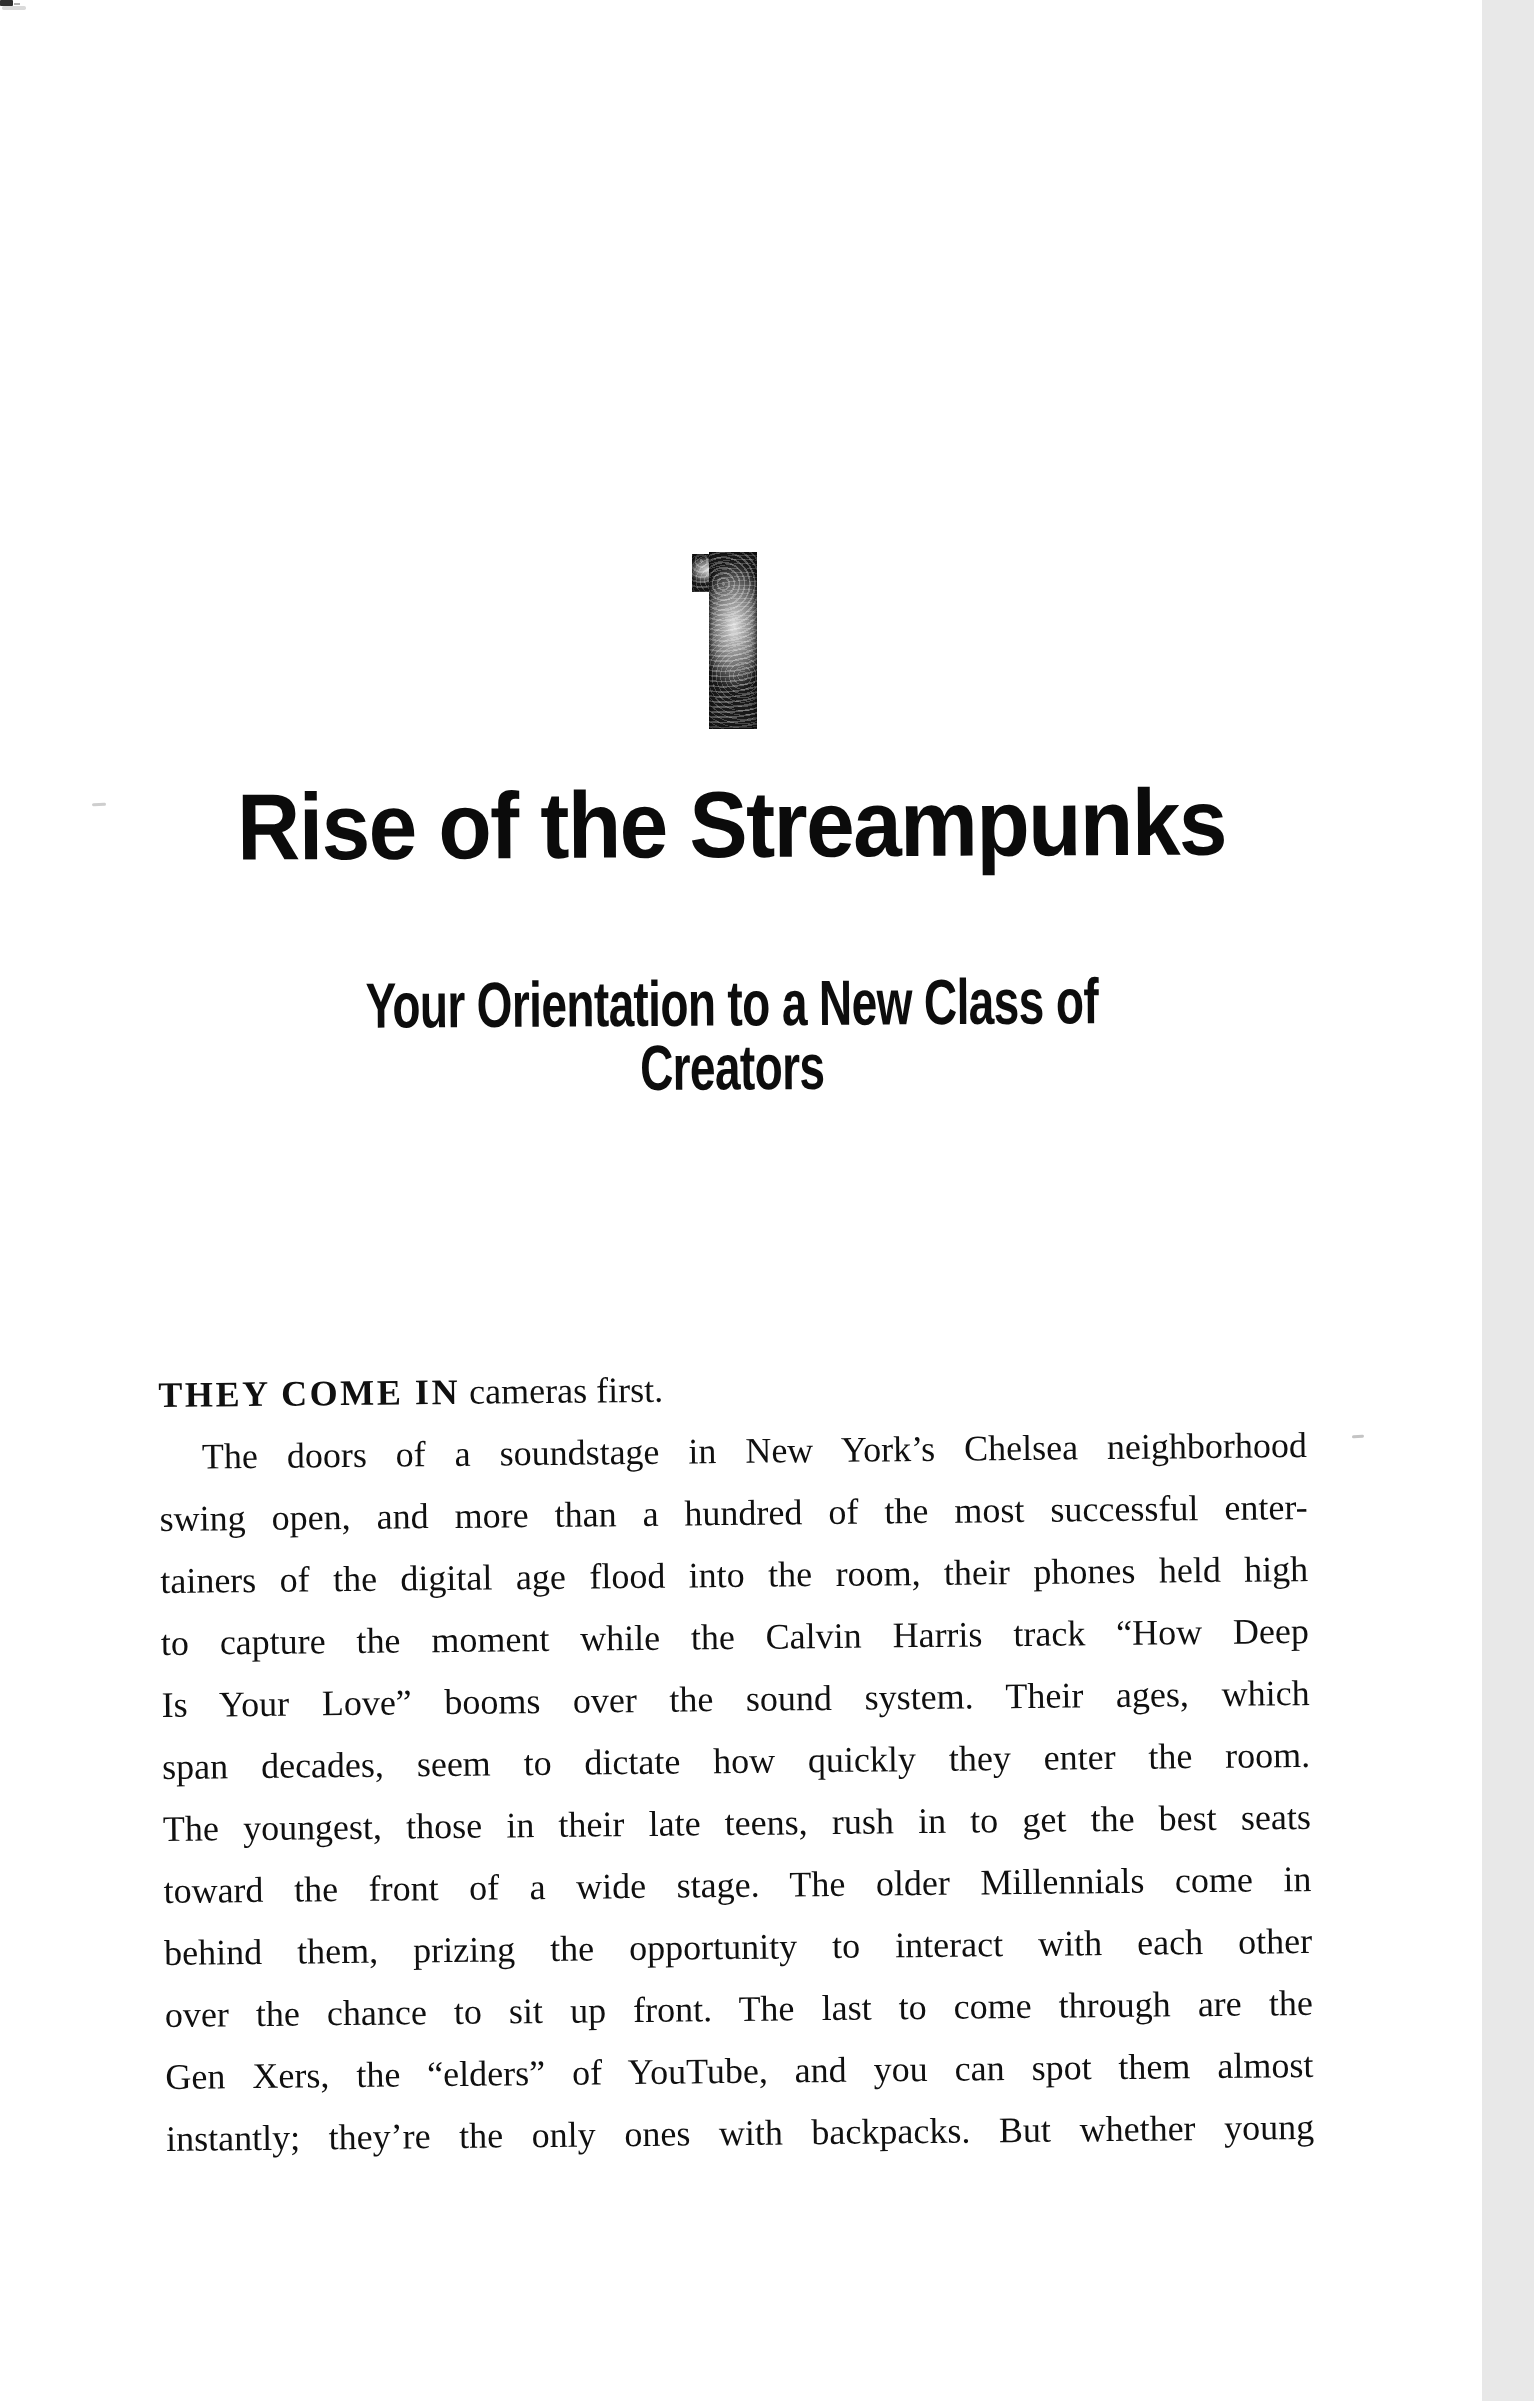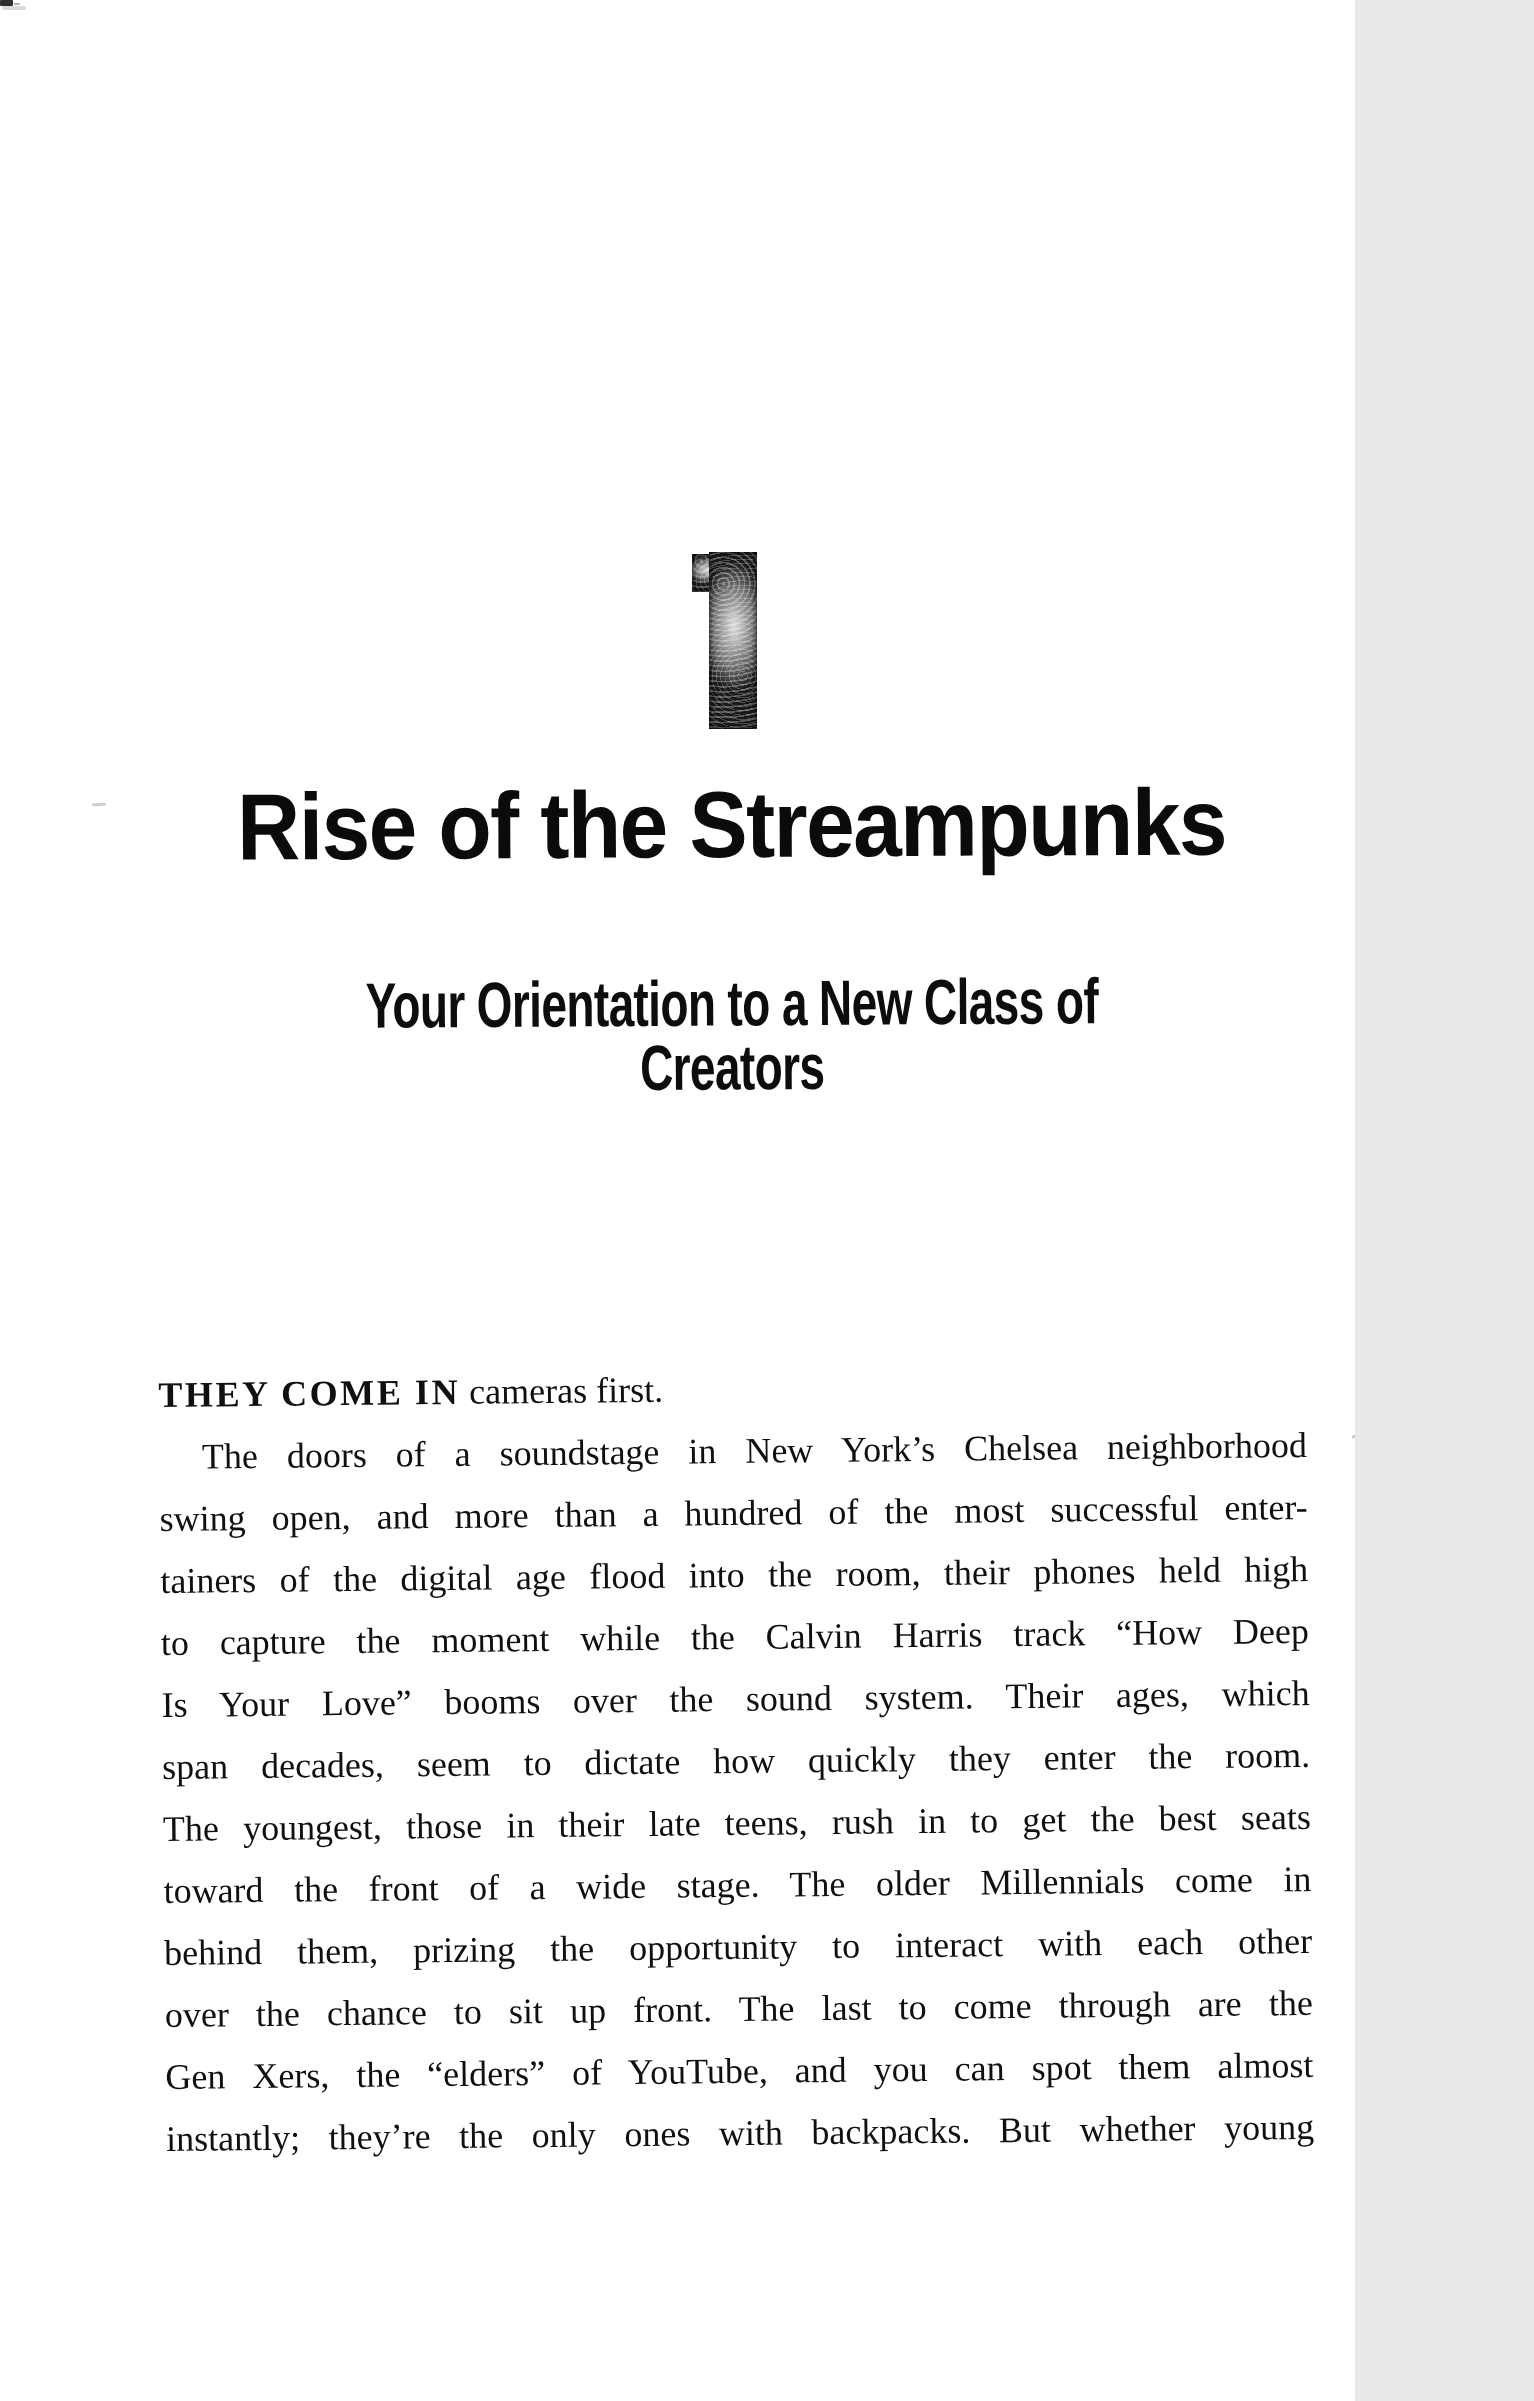--- a/index.html
+++ b/index.html
@@ -1,18 +1,18 @@
 <!DOCTYPE html>
 <html style="font-size:13.6px"><head>
 <meta charset="utf-8">
 <style>
   html,body{margin:0;padding:0;background:#e8e8e8;}
   .page{
     position:relative;
-    width:1355px;height:2401px;
+    width:1482px;height:2401px;
     background:#ffffff;
     overflow:hidden;
     font-family:"Liberation Serif", serif;
     color:#111111;
   }
   
   .artifact{position:absolute;}
   .smudge-a{left:0;top:0;width:12.8px;height:6px;background:#2e2e2e;border-radius:0.9px;}
   .smudge-b{left:1.7px;top:6px;width:24px;height:4.3px;background:#c6c6c6;opacity:.65;border-radius:1.7px;}
   .smudge-c{left:13.6px;top:2.6px;width:6.8px;height:2.6px;background:#8f8f8f;opacity:.7;}

